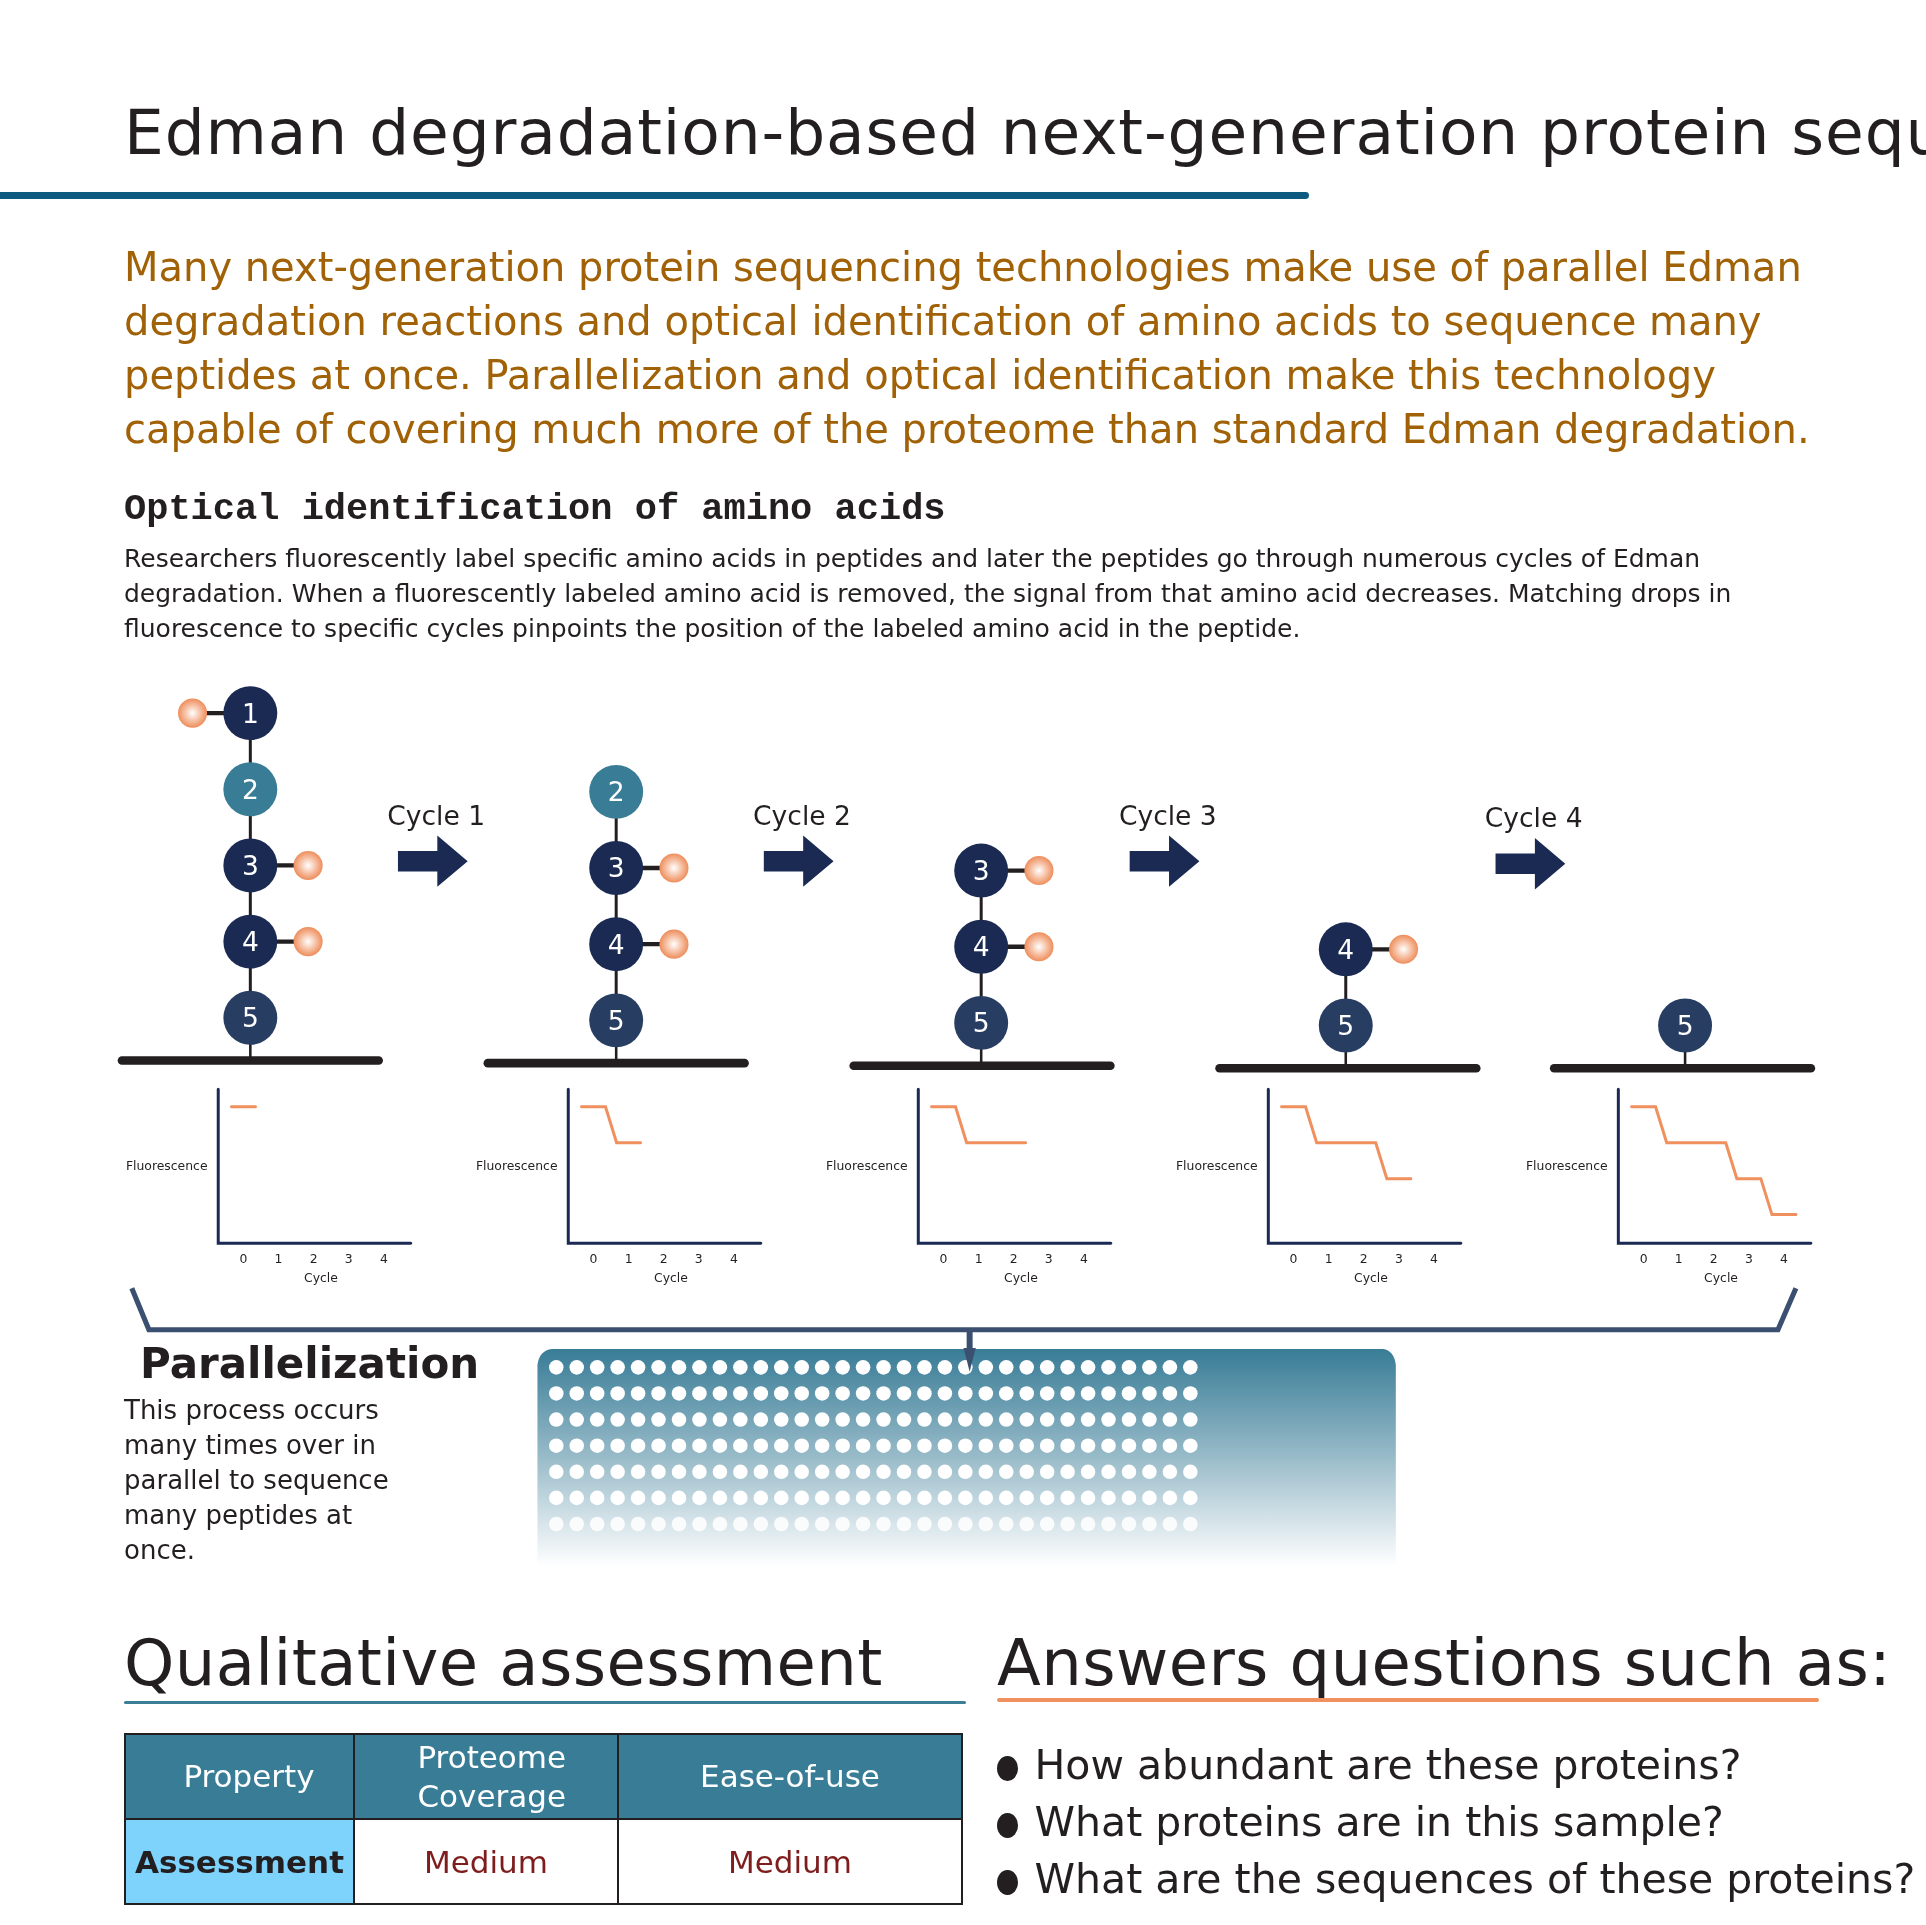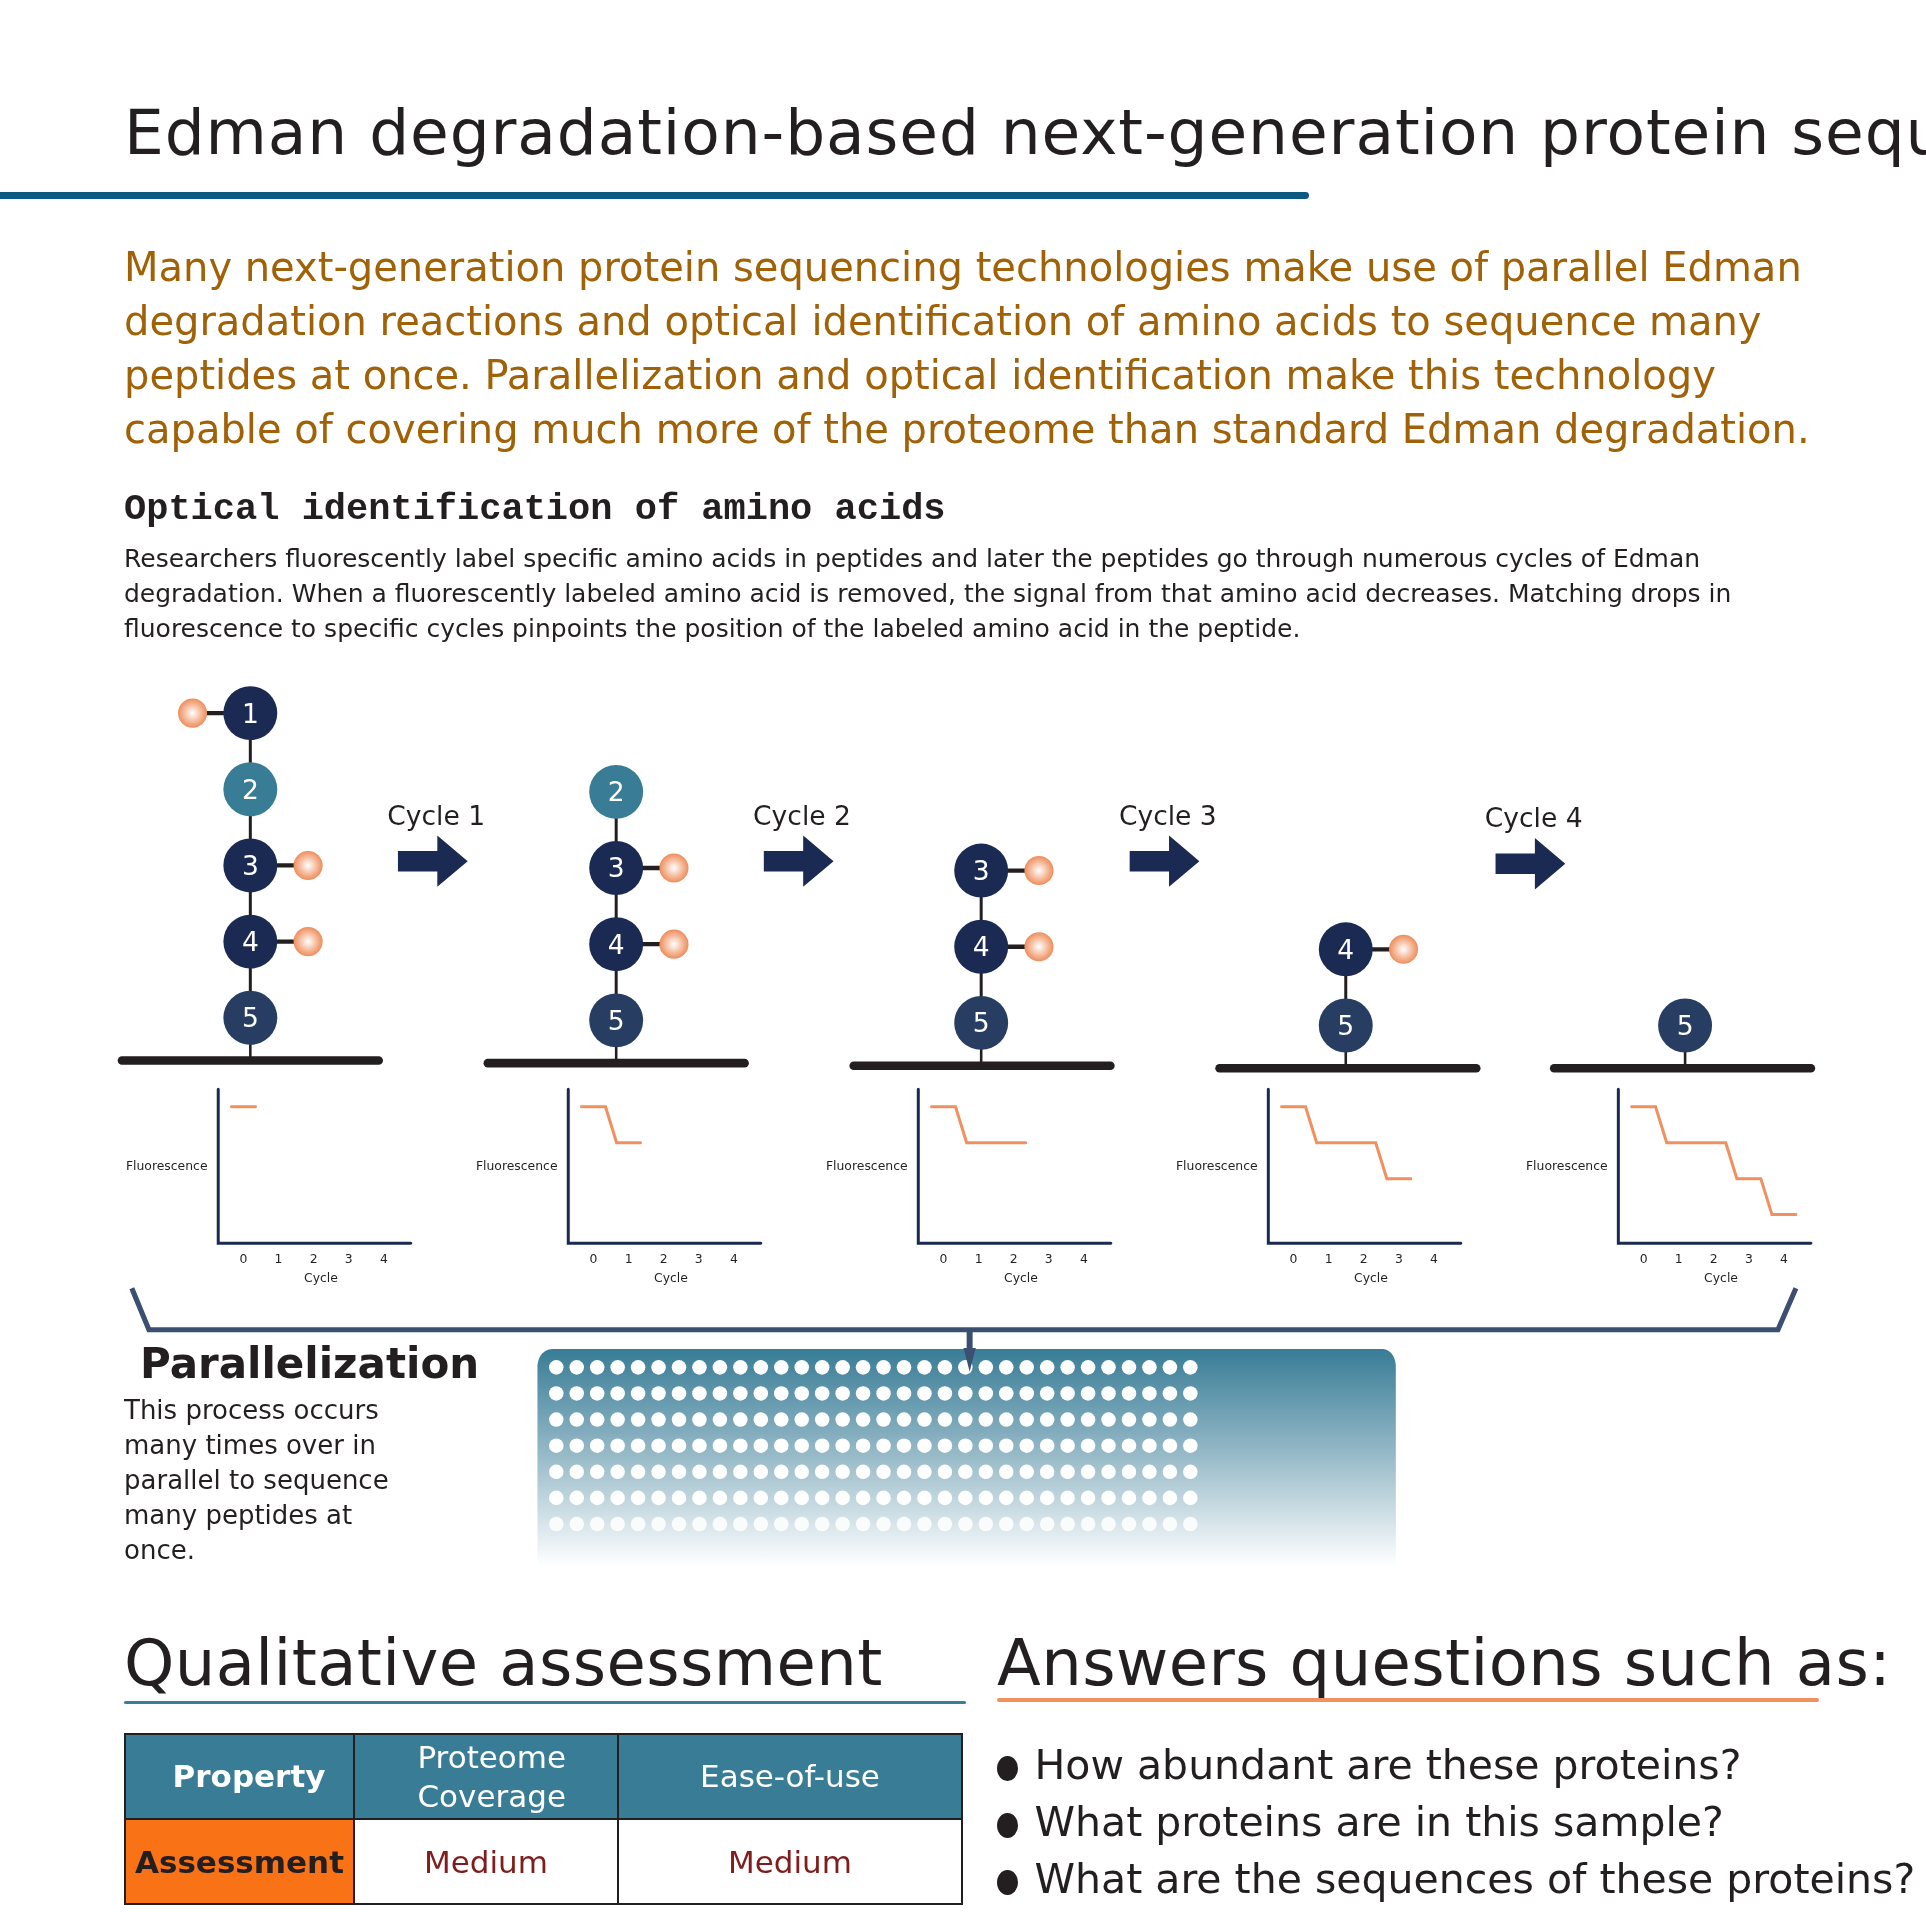--- a/index.html
+++ b/index.html
@@ -13,22 +13,22 @@
   .optical-body { left:124px; top:541px; width:1669px; font-size:25px; line-height:35px; }
   .h-parallel { left:124px; top:1339px; font-size:42px; font-weight:bold;margin-left:16px; }
   .parallel-body { left:124px; top:1393px; width:274px; font-size:26px; line-height:35px; }
   .h-qual { left:124px; top:1626px; font-size:64px; font-weight:500; letter-spacing:0.4px; white-space:nowrap; }
   .qual-rule { left:124px; top:1701px; width:842px; height:3.4px; background:#3a7e97; border-radius:1.7px; }
   .h-answers { left:997px; top:1626px; font-size:64px; font-weight:500; letter-spacing:0.4px; white-space:nowrap; }
   .answers-rule { left:997px; top:1698px; width:822px; height:3.9px; background:#f0905f; border-radius:2.1px; }
   table.qual { position:absolute; left:124px; top:1733px; width:839px; border-collapse:collapse; font-size:31px; }
   table.qual td, table.qual th { border:2.1px solid #231f20; text-align:center; height:81px; font-weight:normal; }
   table.qual th { background:#387c96; color:#ffffff; line-height:39px; }
-  table.qual th.prop { font-weight:bold; width:206px;padding-left:20px; }
-  table.qual td.rowhead { background:#f97316; font-weight:bold; color:#231f20; }
+  table.qual th.prop { font-weight:normal; width:206px;padding-left:20px; }
+  table.qual td.rowhead { background:#7dd3fc; font-weight:bold; color:#231f20; }
   table.qual td.val { color:#7f1d1d; }
   ul.answers { position:absolute; left:997px; top:1737px; margin:0; padding:0; list-style:none; font-size:41px; }
   ul.answers li { height:57px; line-height:57px; white-space:nowrap; }
   ul.answers li .bullet { display:inline-block; width:20.5px; height:25px; border-radius:50%; background:#231f20; margin-right:17px; vertical-align:middle; }
 </style>
 </head>
 <body>
 
 <div class="abs title">Edman degradation-based next-generation protein sequencing</div>
 <div class="abs title-rule"></div>

